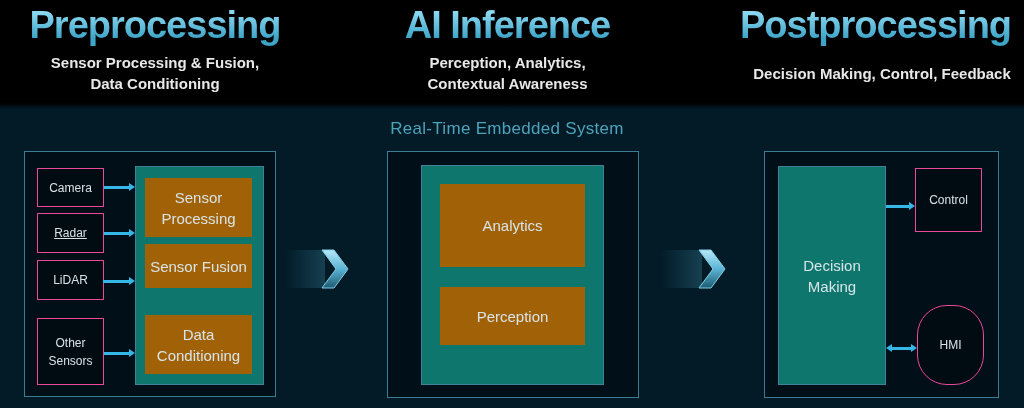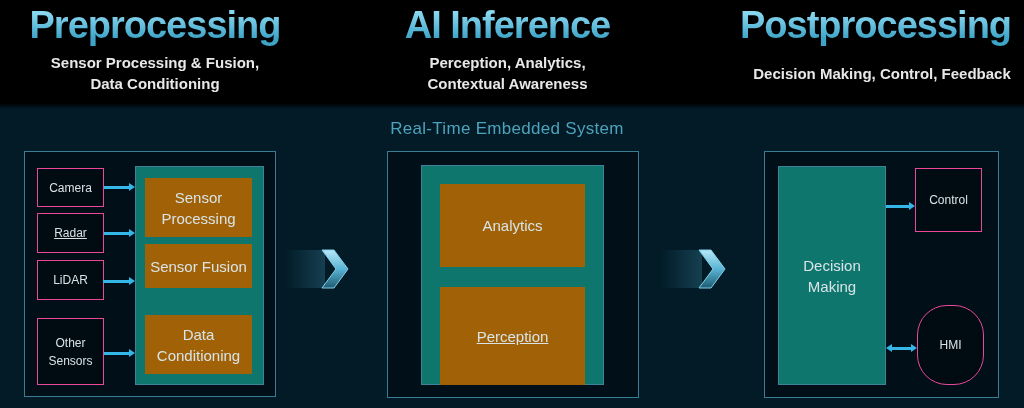--- a/index.html
+++ b/index.html
@@ -135,21 +135,21 @@
       <stop offset="0.5" stop-color="#5ab4d4"></stop>
       <stop offset="1" stop-color="#1e5a70"></stop>
     </linearGradient>
   </defs>
   <polygon points="2,2 14,2 28,21 14,40 2,40 16,21" fill="url(#cg1)" stroke="#7fd0ea" stroke-width="1"></polygon>
 </svg>
 
 <div class="panel" style="left:387px; top:151px; width:252px; height:247px;"></div>
 <div class="inner" style="left:421px; top:165px; width:183px; height:220px;"></div>
 <div class="block" style="left:440px; top:184px; width:145px; height:83px;">Analytics</div>
-<div class="block" style="left:440px; top:287px; width:145px; height:98px;text-decoration:underline;">Perception</div>
+<div class="block" style="left:440px; top:287px; width:145px; height:58px;">Perception</div>
 
 <div class="chevron-trail" style="left:660px; top:250px; width:42px;"></div>
 <svg class="chevron" style="left:697px; top:248px;" width="30" height="42" viewBox="0 0 30 42">
   <defs>
     <linearGradient id="cg2" x1="0" y1="0" x2="0" y2="1">
       <stop offset="0" stop-color="#b8e8f8"></stop>
       <stop offset="0.5" stop-color="#5ab4d4"></stop>
       <stop offset="1" stop-color="#1e5a70"></stop>
     </linearGradient>
   </defs>

